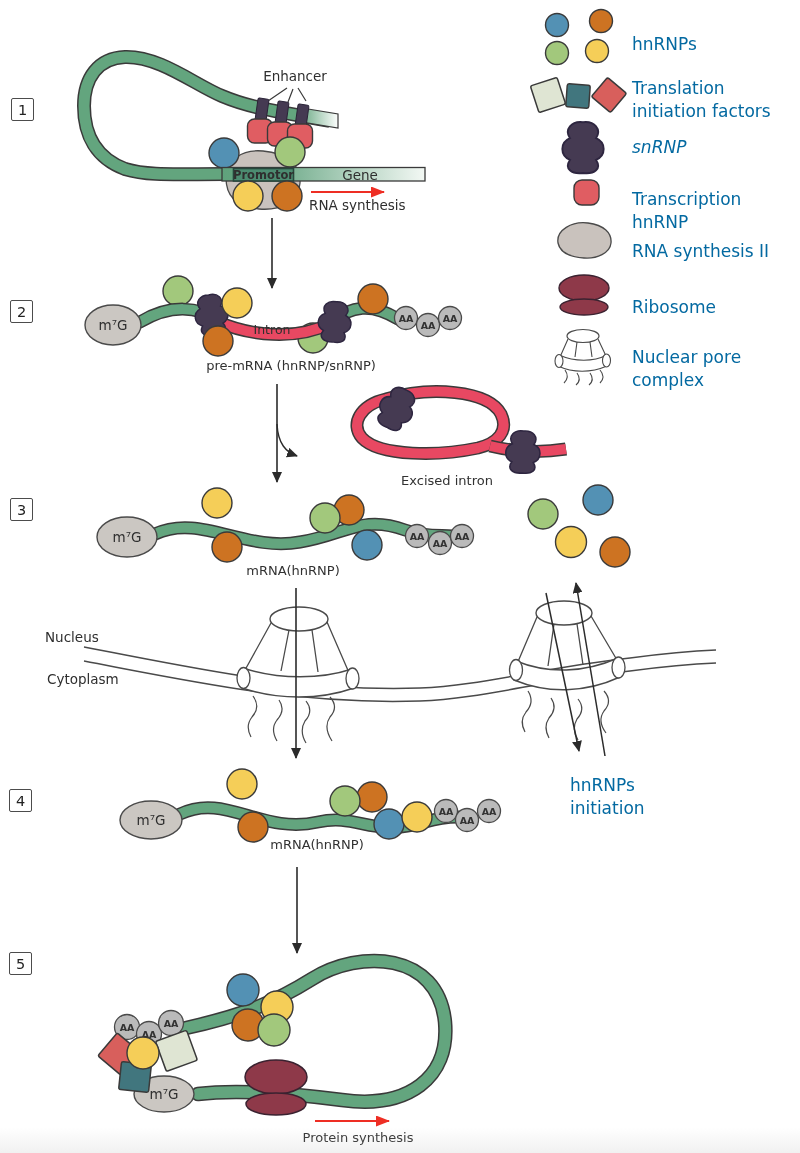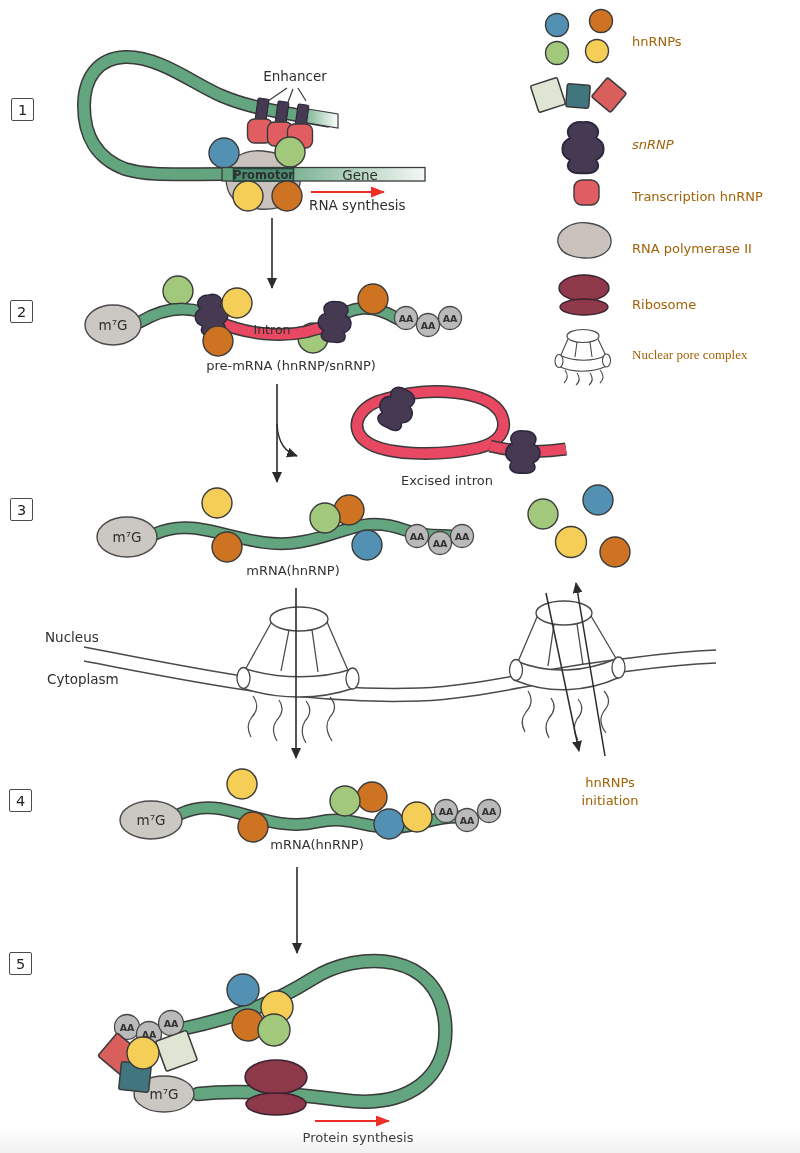--- a/index.html
+++ b/index.html
@@ -5,21 +5,21 @@
   html,body{margin:0;padding:0;background:#ffffff;}
   .canvas{position:relative;width:800px;height:1153px;background:#ffffff;
           font-family:"DejaVu Sans","Liberation Sans",sans-serif;overflow:hidden;}
   .canvas svg{position:absolute;left:0;top:0;}
   svg text{font-family:"DejaVu Sans","Liberation Sans",sans-serif;fill:#2f2f2f;}
   .t13{font-size:13.5px;}
   .t12{font-size:12.5px;}
   .t11{font-size:11.5px;font-weight:600;}
   .taa{font-size:9.5px;font-weight:700;fill:#333;}
   .tcap{font-size:13px;fill:#323232;}
-  .lbl{position:absolute;color:#a16207;font-size:13px;line-height:1.35;text-align:center;}
+  .lbl{position:absolute;color:#0369a1;font-size:17px;line-height:1.35;}
   .step-box{position:absolute;width:21px;height:21px;border:1.6px solid #4c4c4c;border-radius:2px;
             background:#fff;display:flex;align-items:center;justify-content:center;
             font-size:14.5px;color:#222;}
   .bottom-fade{position:absolute;left:0;right:0;bottom:0;height:26px;
             background:linear-gradient(rgba(255,255,255,0),rgba(190,190,190,0.22));}
 </style>
 </head>
 <body>
 
 <div class="canvas">
@@ -241,22 +241,23 @@
   </g>
 </svg>
 
 <div class="step-box" style="left:11px;top:98px;">1</div>
 <div class="step-box" style="left:10px;top:300px;">2</div>
 <div class="step-box" style="left:10px;top:498px;">3</div>
 <div class="step-box" style="left:9px;top:789px;">4</div>
 <div class="step-box" style="left:9px;top:952px;">5</div>
 
 <div class="lbl" style="left:632px;top:33px;">hnRNPs</div>
+<div class="lbl" style="left:632px;top:77px;width:155px;">Translation initiation factors</div>
 <div class="lbl" style="left:632px;top:136px;font-style:italic;">snRNP</div>
 <div class="lbl" style="left:632px;top:188px;">Transcription hnRNP</div>
-<div class="lbl" style="left:632px;top:240px;">RNA polymerase II</div>
+<div class="lbl" style="left:632px;top:240px;">RNA synthesis II</div>
 <div class="lbl" style="left:632px;top:296px;">Ribosome</div>
-<div class="lbl" style="left:632px;top:346px;font-family:Liberation Serif, serif;">Nuclear pore complex</div>
+<div class="lbl" style="left:632px;top:346px;">Nuclear pore complex</div>
 
 <div class="lbl" style="left:570px;top:774px;width:80px;">hnRNPs initiation</div>
 
 <div class="bottom-fade"></div>
 </div>
 
 </body></html>

